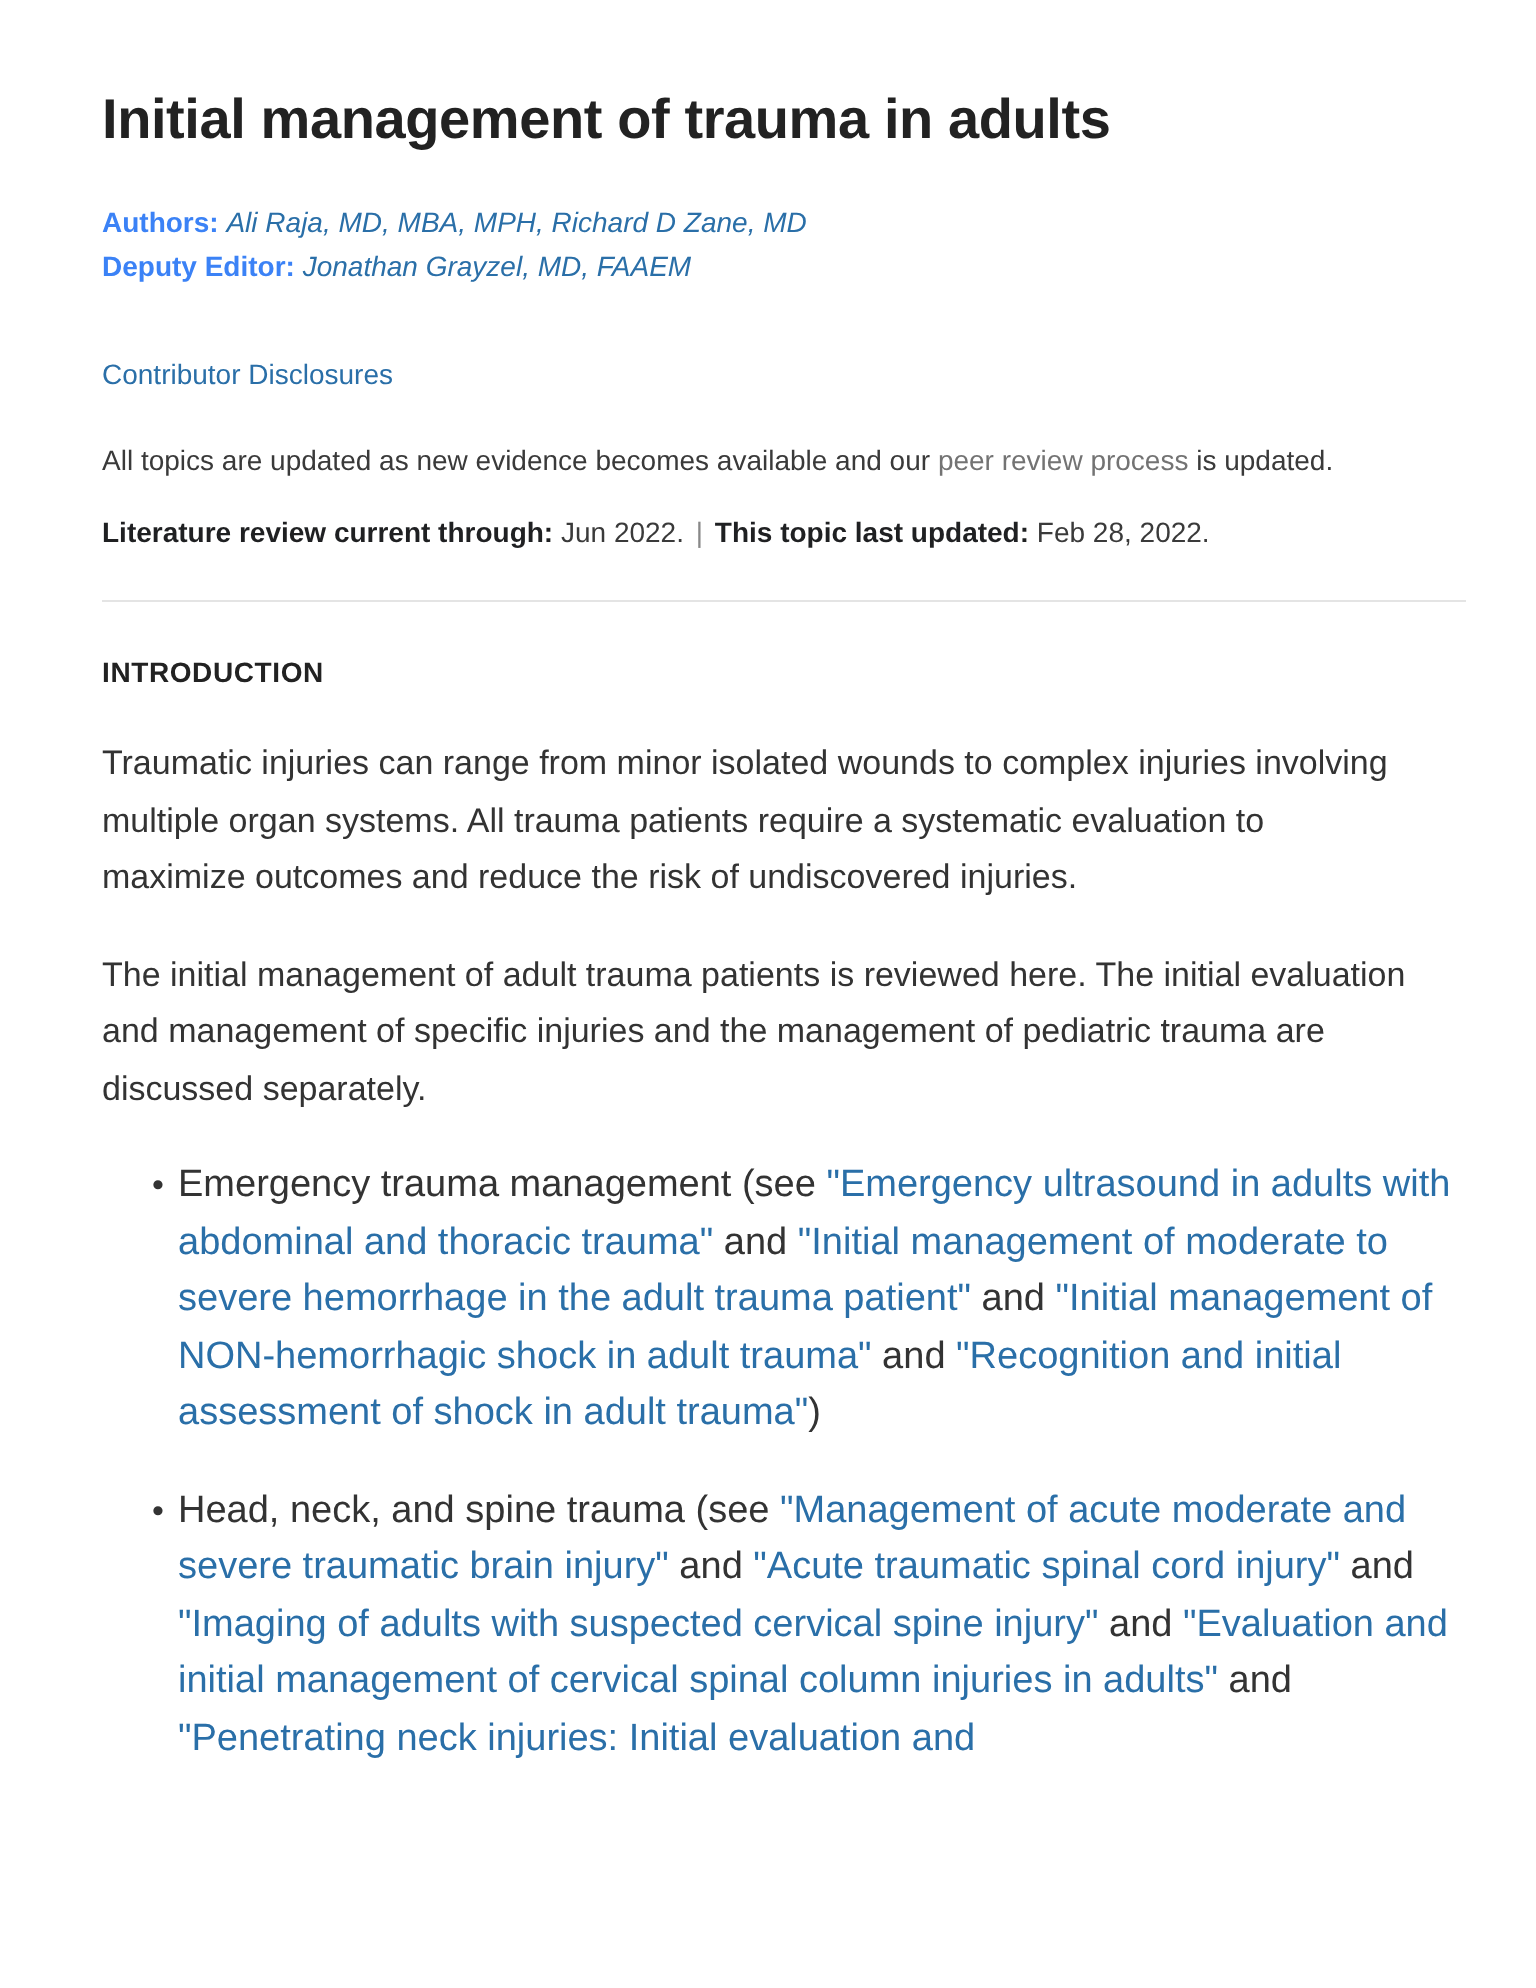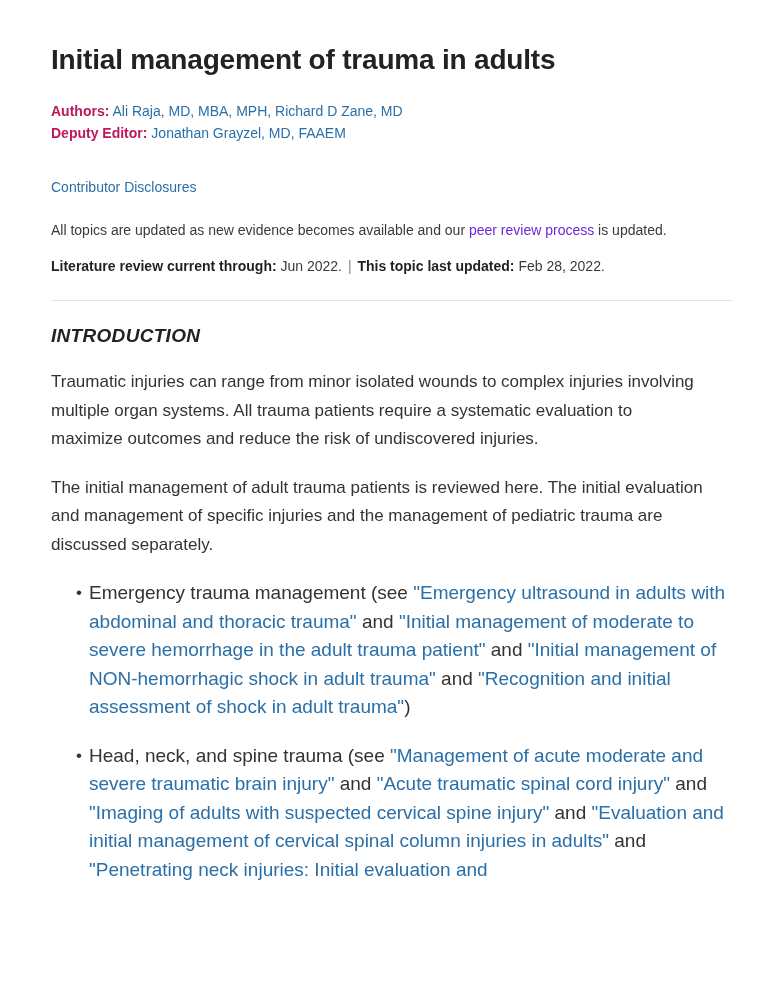--- a/index.html
+++ b/index.html
@@ -32,66 +32,65 @@
     margin: 0 0 22px 0;
   }
 
   
   .contributors { margin: 0 0 16px 0; }
   .contrib-row {
     font-size: 14px;
     line-height: 22px;
     color: #222222;
   }
-  .contrib-label { font-weight: bold; color: #be185d; }
-  .contrib-names { color: #2a6fa8; }
+  .contrib-label { font-weight: bold; color: #3b82f6; }
+  .contrib-names { color: #2a6fa8; font-style: italic; }
 
   .disclosures {
     display: inline-block;
     font-size: 14px;
     line-height: 22px;
     color: #2a6fa8;
     margin: 16px 0 0 0;
     cursor: pointer;
   }
 
   .update-note {
     font-size: 14px;
     line-height: 24px;
     color: #3a3a3a;
     margin: 20px 0 0 0;
     max-width: 668px;
   }
-  .inline-link { color: #6d28d9; cursor: pointer; text-align: right; }
+  .inline-link { color: #737373; cursor: pointer; text-align: right; }
 
   .review-line {
     font-size: 14px;
     line-height: 22px;
     color: #3a3a3a;
     margin: 13px 0 0 0;
   }
   .review-line b { color: #1f2022; font-weight: bold; }
   .sep { color: #888; padding: 0 2px; }
 
   hr.divider {
     border: 0;
     border-top: 1px solid #e4e4e4;
     margin: 23px 0 0 0;
     width: 682px;
   }
 
   
   .section-heading {
-    font-size: 19px;
+    font-size: 14px;
     line-height: 26px;
     font-weight: bold;
     color: #222222;
     letter-spacing: 0.3px;
     margin: 22px 0 19px 0;
-    font-style: italic;
   }
 
   p.body-text {
     font-size: 17px;
     line-height: 28.5px;
     color: #333333;
     margin: 0 0 20px 0;
     max-width: 655px;
   }
 

